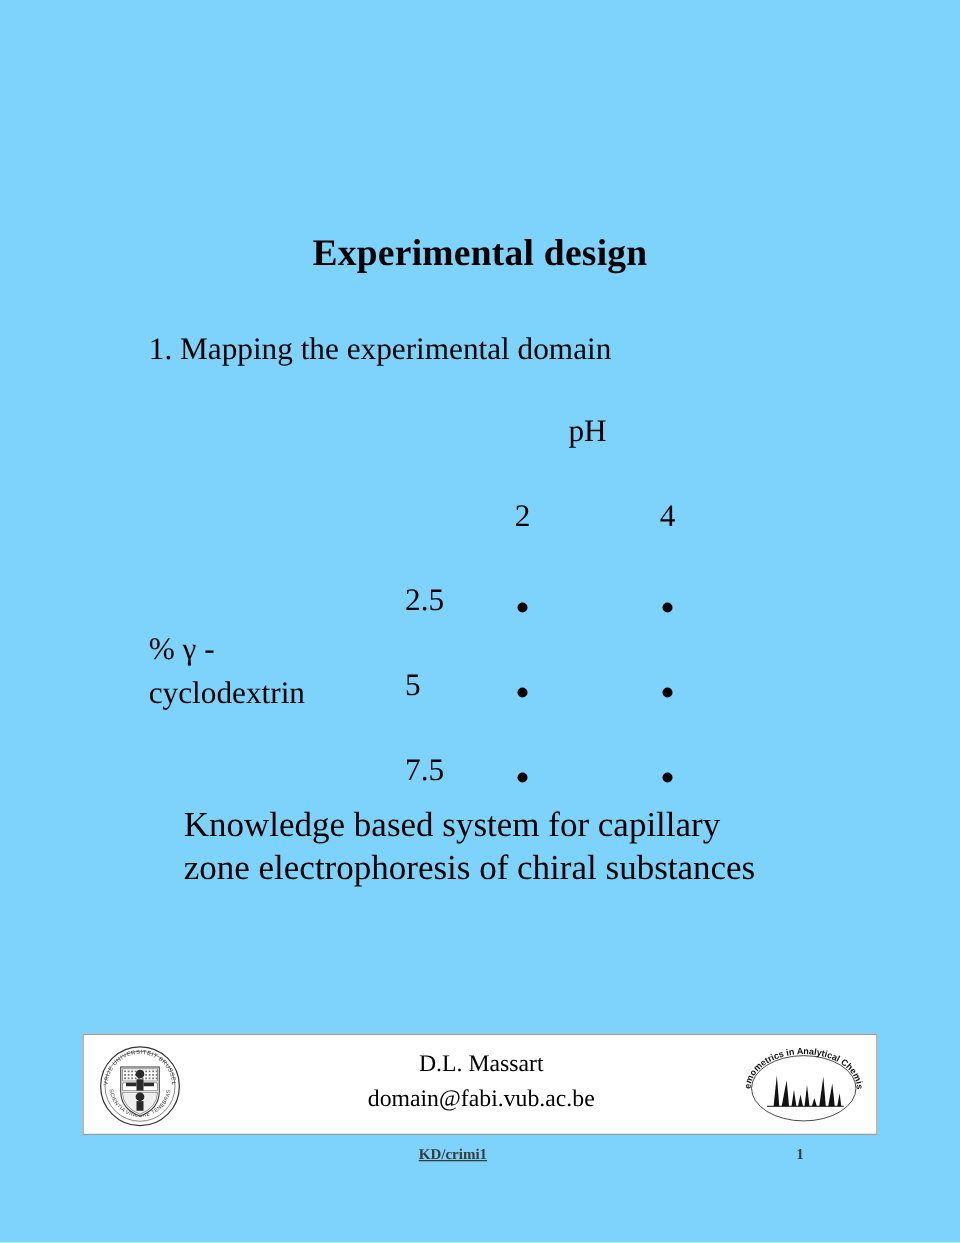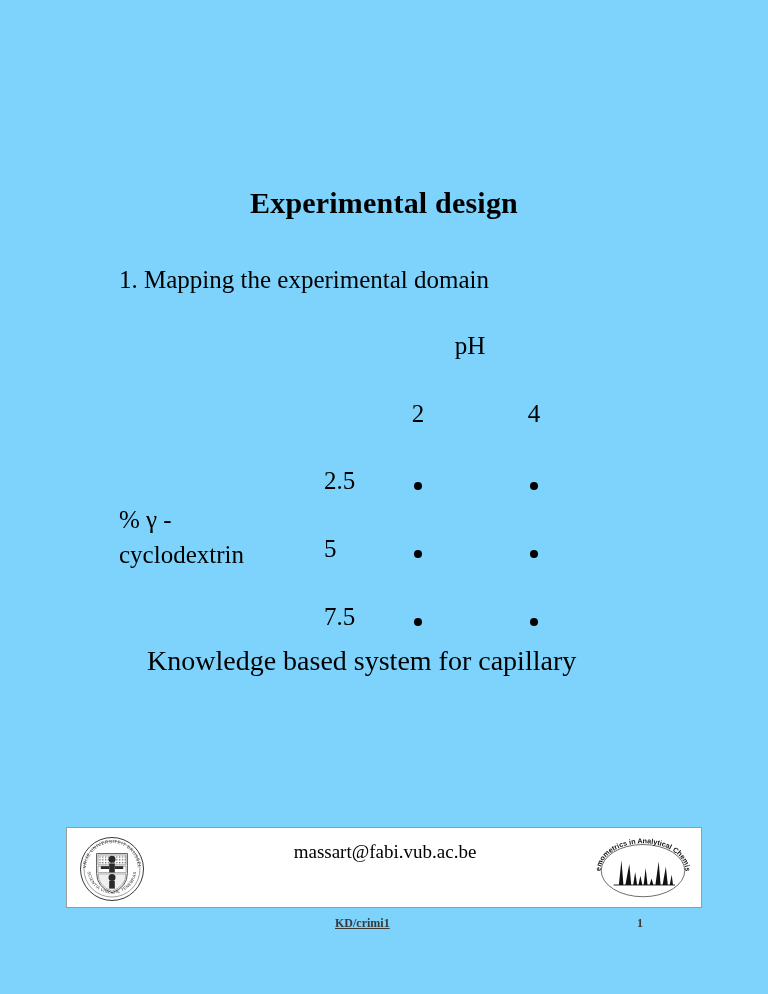--- a/index.html
+++ b/index.html
@@ -199,20 +199,21 @@
     <div class="dot dot-c0 dot-r0"></div>
     <div class="dot dot-c1 dot-r0"></div>
     <div class="dot dot-c0 dot-r1"></div>
     <div class="dot dot-c1 dot-r1"></div>
     <div class="dot dot-c0 dot-r2"></div>
     <div class="dot dot-c1 dot-r2"></div>
   </div>
 
   <div class="caption">
     <div>Knowledge based system for capillary</div>
+    <div>zone electrophoresis of chiral substances</div>
   </div>
 
   <div class="footer-box">
 
     <svg class="logo-vub" viewBox="0 0 100 100">
       <defs>
         <path id="vubTop" d="M 13,50 A 37,37 0 0 1 87,50"></path>
         <path id="vubBot" d="M 15,50 A 35,35 0 0 0 85,50"></path>
         <pattern id="hatch" width="4" height="4" patternUnits="userSpaceOnUse">
           <rect width="4" height="4" fill="#ffffff"></rect>
@@ -233,21 +234,22 @@
       <path d="M 30,57 Q 30,74 50,82 Q 70,74 70,57 Z" fill="#efefef" stroke="#444444" stroke-width="0.6"></path>
       <circle cx="50" cy="36" r="5" fill="#2a2a2a"></circle>
       <rect x="46" y="42" width="8" height="13" fill="#2a2a2a"></rect>
       <rect x="34" y="46" width="12" height="4" fill="#2a2a2a"></rect>
       <rect x="54" y="46" width="12" height="4" fill="#2a2a2a"></rect>
       <circle cx="50" cy="62" r="5" fill="#2a2a2a"></circle>
       <rect x="46" y="67" width="8" height="11" fill="#2a2a2a"></rect>
     </svg>
 
     <div class="footer-center">
-      <div>massart@fabi.vub.ac.be</div>
+      <div>D.L. Massart</div>
+      <div>domain@fabi.vub.ac.be</div>
     </div>
 
     <svg class="logo-cac" viewBox="0 0 150 95">
       <defs>
         <path id="cacRing" d="M 10,50 A 65,42 0 1 1 140,50"></path>
       </defs>
       <ellipse cx="75" cy="50" rx="64" ry="40" fill="#ffffff" stroke="#333333" stroke-width="1.1"></ellipse>
       <text font-size="11" fill="#111111" font-weight="bold" font-family="'Liberation Sans', sans-serif">
         <textPath href="#cacRing" startOffset="50%" text-anchor="middle">Chemometrics in Analytical Chemistry</textPath>
       </text>

